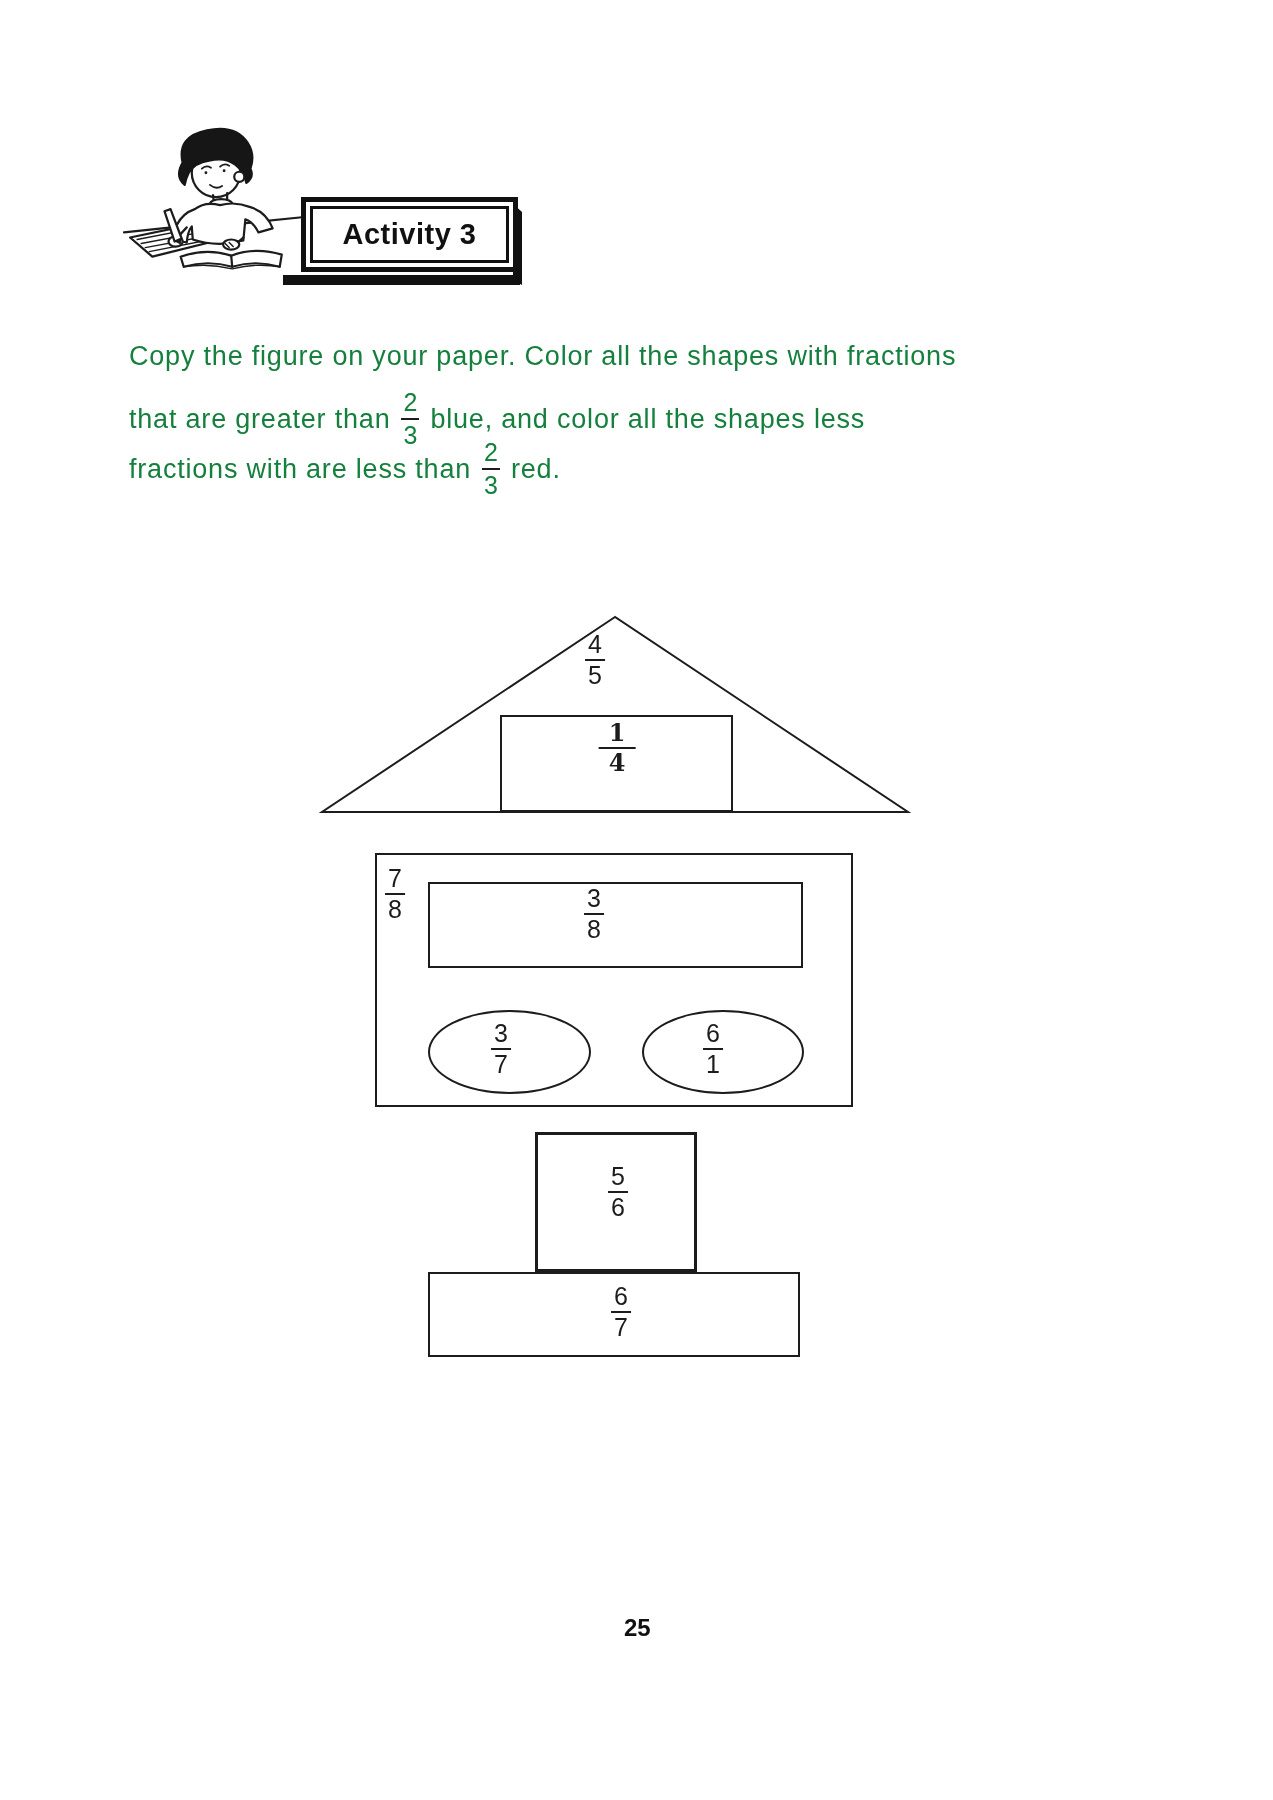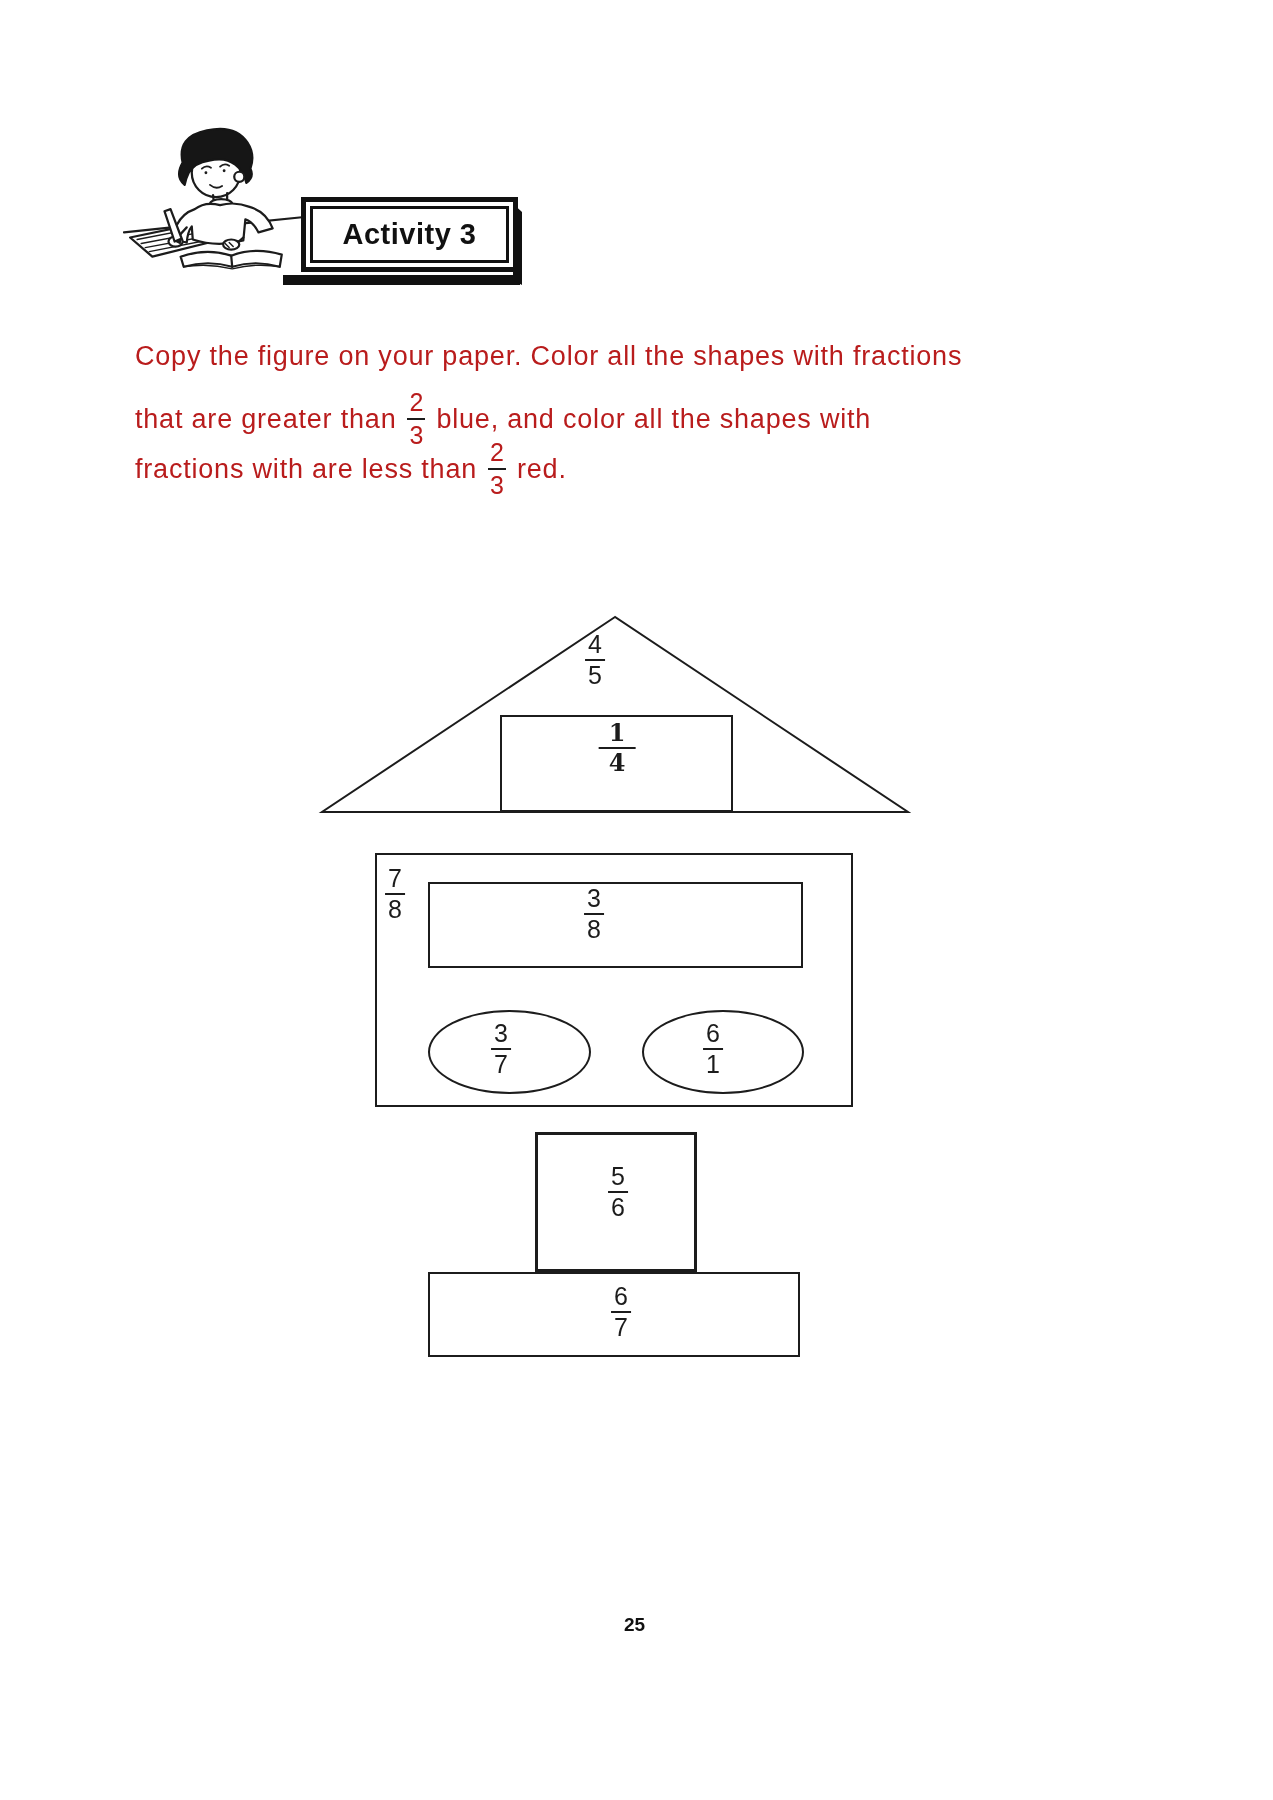--- a/index.html
+++ b/index.html
@@ -23,21 +23,21 @@
   }
   .banner-bevel-right {
     position:absolute; left:513px; top:202px; width:9px; height:83px; background:#111;
     clip-path: polygon(0 2%, 100% 12%, 100% 100%, 0 94%);
   }
 
   
   .clipart { position:absolute; left:122px; top:118px; width:182px; height:152px; }
 
   
-  .instr { position:absolute; left:135px; font-size:27px; letter-spacing:0.8px; color:#b91c1c; white-space:nowrap; }
+  .instr { position:absolute; left:129px; font-size:27px; letter-spacing:0.8px; color:#15803d; white-space:nowrap; }
   .instr-row { display:flex; align-items:center; }
   .bold { font-weight:normal; }
   .ifrac {
     display:inline-flex; flex-direction:column; align-items:center;
     font-size:25px; line-height:1; margin:0 11px; letter-spacing:0;
   }
   .ifrac .bar { align-self:stretch; height:2px; background:#1c1c1c; margin:3px 0; }
   .ifrac .num, .ifrac .den { padding:0 2px; }
 
   
@@ -65,21 +65,21 @@
   .f-roof-tri  { left:595px; top:632px; }
   .f-roof-rect { left:617px; top:721px; }
   .f-body      { left:395px; top:866px; }
   .f-inner     { left:594px; top:886px; }
   .f-ell-left  { left:501px; top:1021px; }
   .f-ell-right { left:713px; top:1021px; }
   .f-square    { left:618px; top:1164px; }
   .f-base      { left:621px; top:1284px; }
 
   
-  .page-num { position:absolute; left:624px; top:1614px; font-weight:bold; font-size:19px; color:#111; }
+  .page-num { position:absolute; left:624px; top:1614px; font-weight:bold; font-size:24px; color:#111; }
 </style>
 </head>
 <body>
 
 <div class="page">
 
   <svg class="clipart" viewBox="0 0 180 150" fill="none" stroke="#1c1c1c" stroke-width="2.2" stroke-linecap="round" stroke-linejoin="round">
 
     <path d="M2 113 L68 106"></path>
     <path d="M120 104 L178 98"></path>
@@ -129,21 +129,21 @@
   </div>
 
   <div class="instr instr-row" style="top:374px; height:58px;margin-top:16px;">
     <span>that are greater than</span>
     <span class="ifrac">
       <span class="num">2</span>
       <span class="bar"></span>
       <span class="den">3</span>
     </span>
     <span class="bold">blue</span>
-    <span>, and color all the shapes with</span>
+    <span>, and color all the shapes less</span>
   </div>
 
   <div class="instr instr-row" style="top:440px; height:58px;">
     <span>fractions with are less than</span>
     <span class="ifrac">
       <span class="num">2</span>
       <span class="bar"></span>
       <span class="den">3</span>
     </span>
     <span class="bold">red</span>

